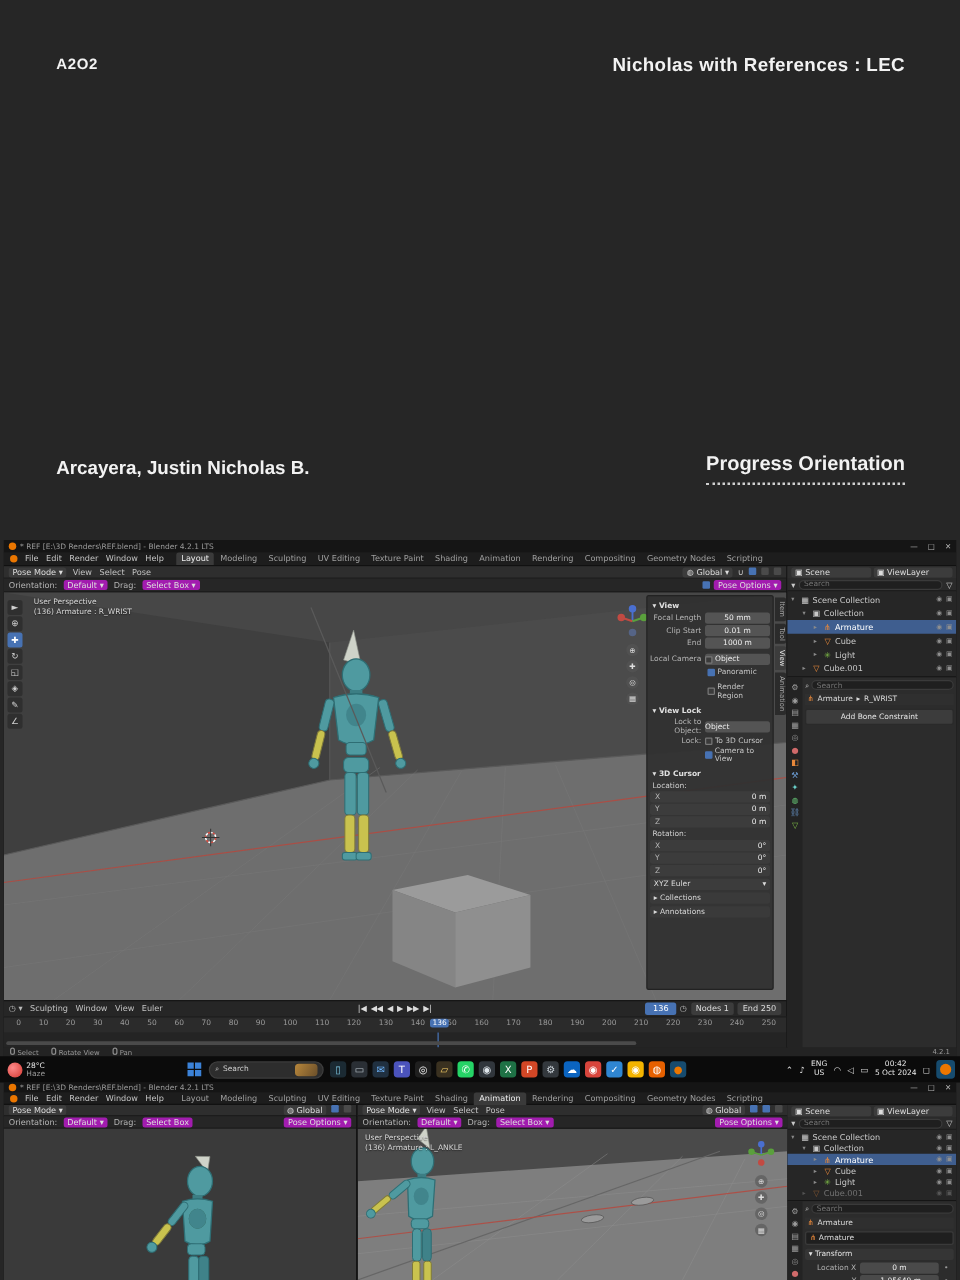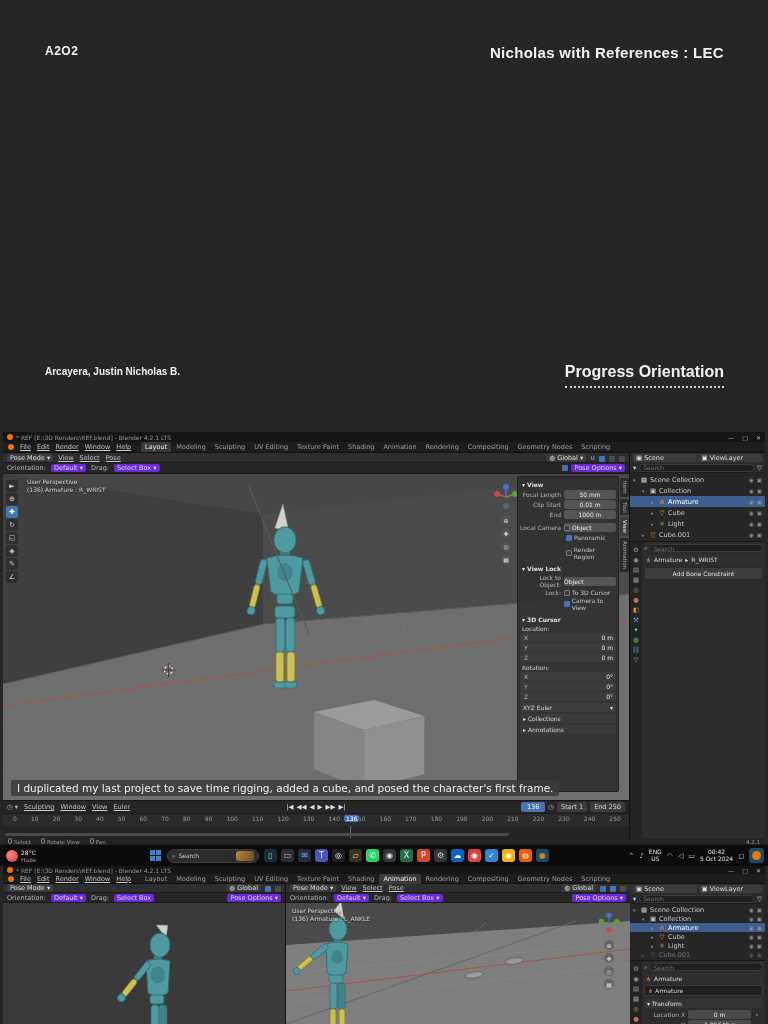--- a/index.html
+++ b/index.html
@@ -3,50 +3,50 @@
 <meta charset="utf-8">
 <style>
   * { margin:0; padding:0; box-sizing:border-box; }
   html,body { width:768px; height:1024px; overflow:hidden; }
   body { background:#262626; font-family:"DejaVu Sans", sans-serif; position:relative; }
 
   
   .slide-text { position:absolute; color:#f2f2f2; font-family:"Liberation Sans", sans-serif; font-weight:bold; }
   .course-code { left:45px; top:44px; font-size:12px; letter-spacing:.5px; }
   .course-title { right:44px; top:44px; font-size:15px; letter-spacing:.3px; }
-  .author { left:45px; top:366px; font-size:10px; }
+  .author { left:45px; top:366px; font-size:15px; }
   .section-heading { right:44px; top:363px; font-size:16px; padding-bottom:5px; border-bottom:2px dotted #cfcfcf; }
 
   
   .shot { position:absolute; left:3px; width:762px; background:#1d1d1d; overflow:hidden; font-size:6.5px; color:#c9c9c9; }
   #shot1 { top:432px; height:413px; }
   #shot2 { top:866px; height:158px; }
   .titlebar { height:10px; background:#151515; display:flex; align-items:center; padding:0 4px; gap:3px; color:#9a9a9a; font-size:6px; }
   .titlebar .wincontrols { margin-left:auto; display:flex; gap:8px; color:#bbb; font-size:6px; }
   .blogo { width:6px; height:6px; border-radius:50%; background:#ea7600; display:inline-block; flex:0 0 auto; }
   .menubar { height:11px; background:#1d1d1d; display:flex; align-items:center; gap:6px; padding:0 5px; border-bottom:1px solid #111; }
-  .menus { display:flex; gap:6px; color:#c2c2c2;text-decoration:underline; }
+  .menus { display:flex; gap:6px; color:#c2c2c2; }
   .menus span { cursor:default; }
   .wstabs { display:flex; gap:1px; margin-left:4px; color:#9f9f9f; }
   .wstabs span { padding:1px 4px; border-radius:2px 2px 0 0; }
   .wstabs span.active { background:#3a3a3a; color:#efefef; }
 
   .mainrow { display:flex; position:absolute; left:0; right:0; }
   #shot1 .mainrow { top:21px; bottom:7px; }
   #shot2 .mainrow { top:18px; bottom:0; }
   .editor-left { flex:1; display:flex; flex-direction:column; min-width:0; border-right:1px solid #111; }
   .right-col { width:135px; display:flex; flex-direction:column; background:#242424; }
 
   .vp-header { height:10px; background:#2e2e2e; display:flex; align-items:center; gap:5px; padding:0 4px; border-bottom:1px solid #1c1c1c; }
   .vp-header .pill { background:#3c3c3c; border-radius:2px; padding:0 3px; color:#ddd; }
-  .vp-header .right { margin-left:auto; display:flex; gap:4px; align-items:flex-end; }
+  .vp-header .right { margin-left:auto; display:flex; gap:4px; align-items:flex-start; }
   .toggle-dot { width:6px; height:6px; border-radius:1px; background:#4a4a4a; display:inline-block; }
   .toggle-dot.on { background:#4772b3; }
   .toolrow { height:11px; background:#262626; display:flex; align-items:center; gap:5px; padding:0 4px; color:#b5b5b5; border-bottom:1px solid #1a1a1a; }
-  .toolrow .pill { background:#6d28d9; border-radius:2px; padding:0 3px; color:#ddd; }
+  .toolrow .pill { background:#a21caf; border-radius:2px; padding:0 3px; color:#ddd; }
   .toolrow .right { margin-left:auto; display:flex; gap:3px; align-items:center; }
 
   .viewport { position:relative; flex:1; overflow:hidden; background:#474747; }
   .vp-svg { position:absolute; inset:0; width:100%; height:100%; }
   .overlay-text { position:absolute; left:24px; top:4px; color:#d8d8d8; font-size:6px; line-height:8px; text-shadow:0 1px 1px #0008; }
 
   .toolcol { position:absolute; left:3px; top:6px; display:flex; flex-direction:column; gap:1px; z-index:5; }
   .toolbtn { width:12px; height:12px; background:#2c2c2ccc; border-radius:2px; color:#cfcfcf; font-size:7px; display:flex; align-items:center; justify-content:center; }
   .toolbtn.active { background:#4772b3; color:#fff; }
 
@@ -420,21 +420,20 @@
         </div>
 
         <div class="side-tabs">
 
         <span>Item</span>
             <span>Tool</span>
             <span class="active">View</span>
             <span>Animation</span>
           </div>
 
-        <div class="caption-pill">I duplicated my last project to save time rigging, added a cube, and posed the character's first frame.</div>
       </div>
 
       <div class="timeline">
         <div class="tl-header" style="position:relative;">
           <span>◷ ▾</span>
           <span class="menus">
               <span>Sculpting</span>
               <span>Window</span>
               <span>View</span>
               <span>Euler</span>
@@ -443,21 +442,21 @@
               <span>|◀</span>
               <span>◀◀</span>
               <span>◀</span>
               <span>▶</span>
               <span>▶▶</span>
               <span>▶|</span>
             </span>
           <span class="tl-right">
             <span class="tl-chip">136</span>
             <span>◷</span>
-            <span class="tl-field"><span>Start</span> <span>1</span></span>
+            <span class="tl-field"><span>Nodes</span> <span>1</span></span>
             <span class="tl-field"><span>End</span> <span>250</span></span>
           </span>
         </div>
         <div class="tl-ruler">
           <span class="ticks">
               <span>0</span>
               <span>10</span>
               <span>20</span>
               <span>30</span>
               <span>40</span>

